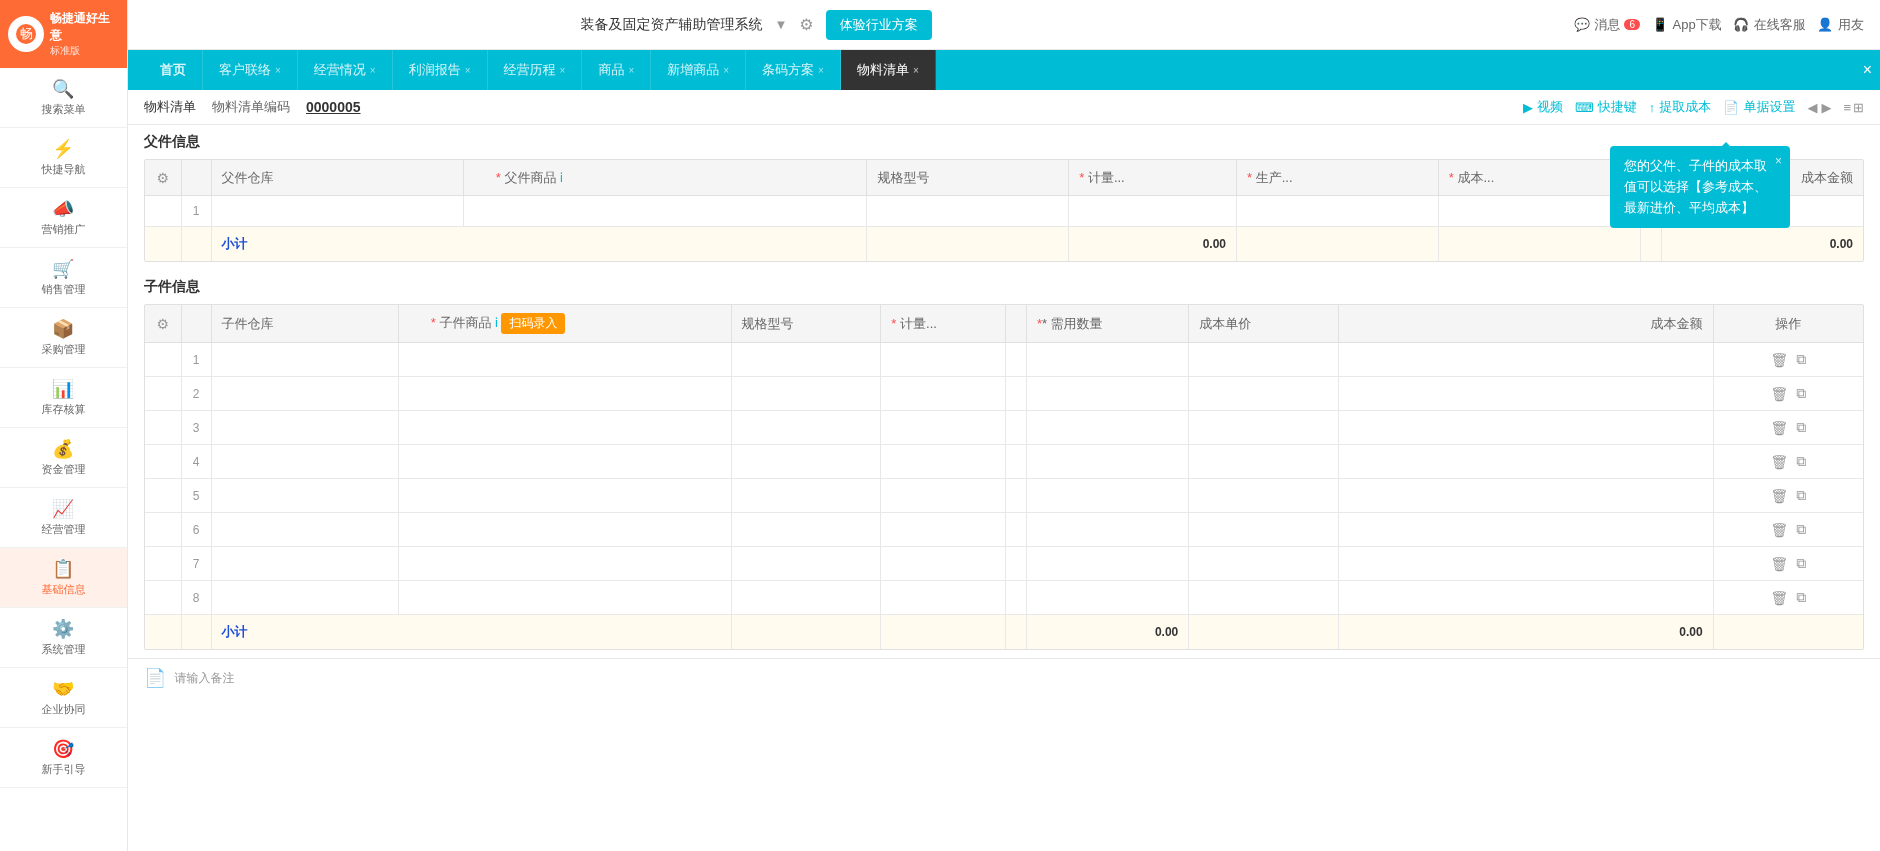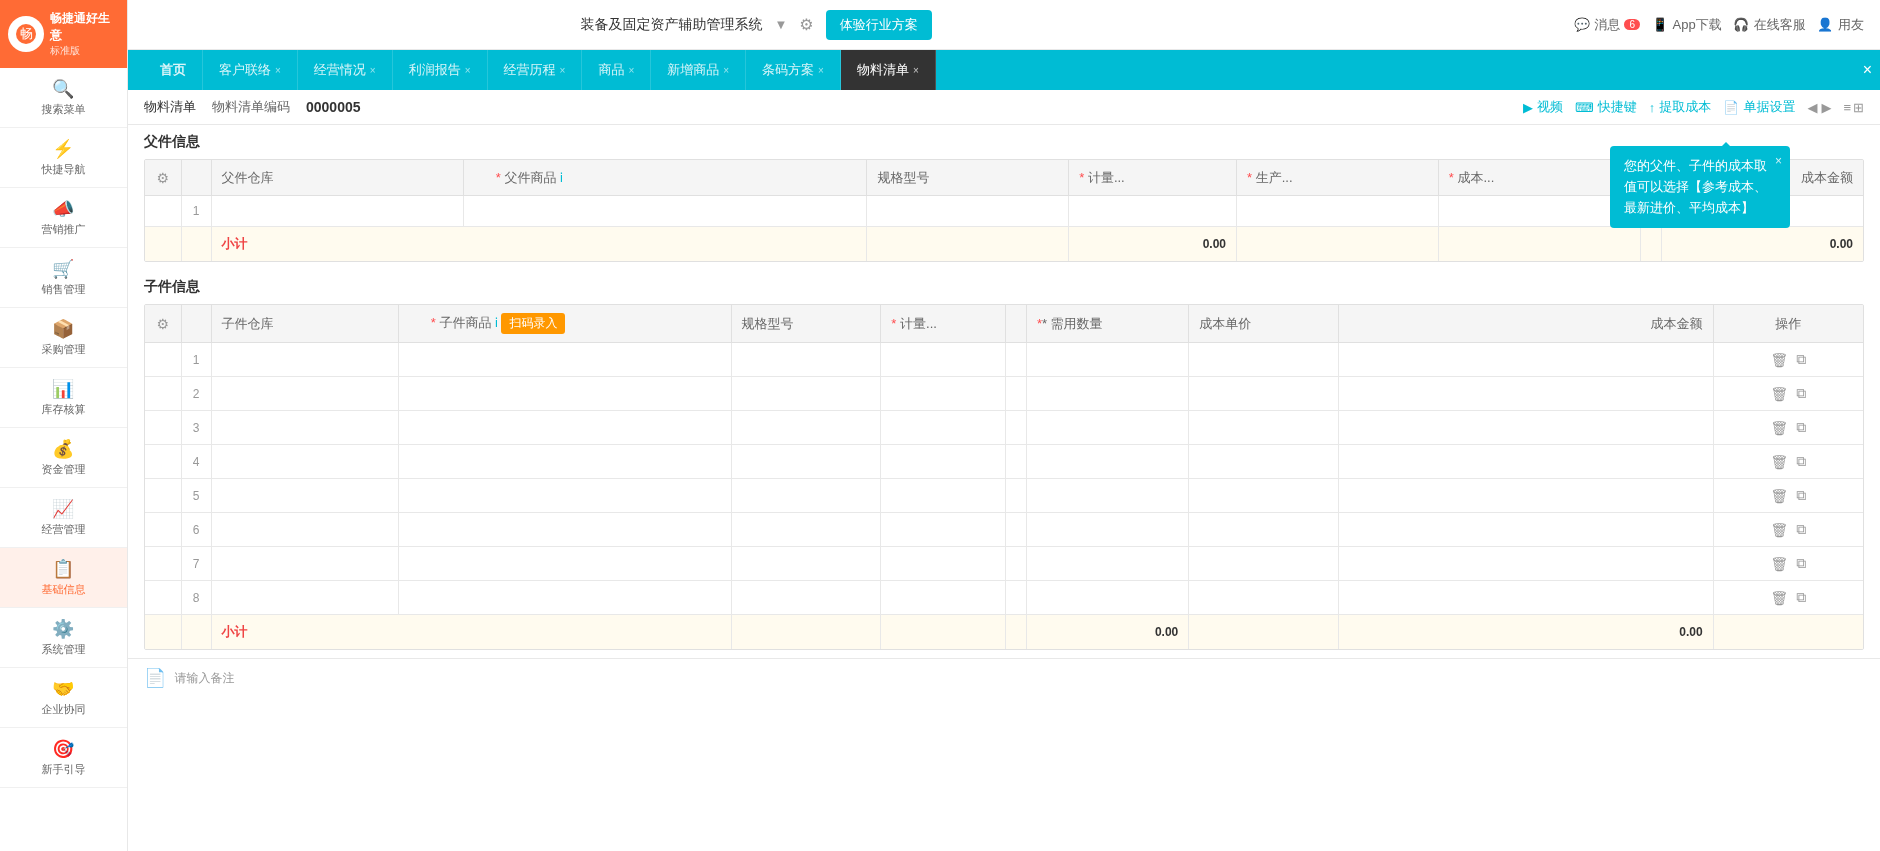--- a/index.html
+++ b/index.html
@@ -31,39 +31,39 @@
     .nav-tabs { background: #00bcd4; display: flex; align-items: stretch; min-height: 40px; padding-left: 16px; }
     .nav-tab { padding: 0 16px; display: flex; align-items: center; gap: 4px; color: rgba(255,255,255,0.85); cursor: pointer; font-size: 13px; white-space: nowrap; border-right: 1px solid rgba(255,255,255,0.15); }
     .nav-tab.active { background: #333; color: #fff; }
     .nav-tab .close-icon { font-size: 10px; opacity: 0.7; }
     .nav-tab.home { font-weight: bold; }
 
     
     .page-content { flex: 1; overflow-y: auto; background: #fff; }
     .page-header { display: flex; align-items: center; padding: 8px 16px; border-bottom: 1px solid #e8e8e8; gap: 16px; background: #fff; }
     .page-breadcrumb { font-size: 13px; color: #333; }
-    .bill-code { font-size: 14px; color: #333; font-weight: bold; }
+    .bill-code { font-size: 14px; color: #333; font-weight: bold; text-decoration: underline; }
     .page-header-actions { margin-left: auto; display: flex; align-items: center; gap: 12px; }
     .header-action-btn { display: flex; align-items: center; gap: 4px; color: #00bcd4; cursor: pointer; font-size: 13px; }
 
     
     .section { padding: 8px 16px; }
     .section-title { font-size: 14px; color: #333; font-weight: bold; margin-bottom: 8px; }
 
     
     .table-wrap { border: 1px solid #e0e0e0; border-radius: 2px; overflow: hidden; }
     table { width: 100%; border-collapse: collapse; }
     th { background: #f5f5f5; color: #666; font-weight: normal; padding: 8px 10px; text-align: left; border-right: 1px solid #e0e0e0; border-bottom: 1px solid #e0e0e0; font-size: 12px; white-space: nowrap; }
     th:last-child { border-right: none; }
     td { padding: 8px 10px; border-right: 1px solid #e8e8e8; border-bottom: 1px solid #e8e8e8; text-align: left; font-size: 12px; color: #333; }
     td:last-child { border-right: none; }
     tr:last-child td { border-bottom: none; }
     .row-num { color: #999; text-align: center; width: 30px; }
     .subtotal-row td { background: #fffbef; font-weight: bold; color: #333; }
-    .subtotal-label { color: #ef4444; }
+    .subtotal-label { color: #1d4ed8; }
 
     .th-settings { width: 36px; text-align: center; }
     .col-warehouse { min-width: 100px; }
     .col-product { min-width: 160px; padding-left: 32px; }
     .col-spec { min-width: 80px; }
     .col-unit { min-width: 60px; }
     .col-production { min-width: 80px; }
     .col-cost { min-width: 80px; }
     .col-cost-amount { min-width: 80px; text-align: right; }
     .col-qty { min-width: 80px; }

